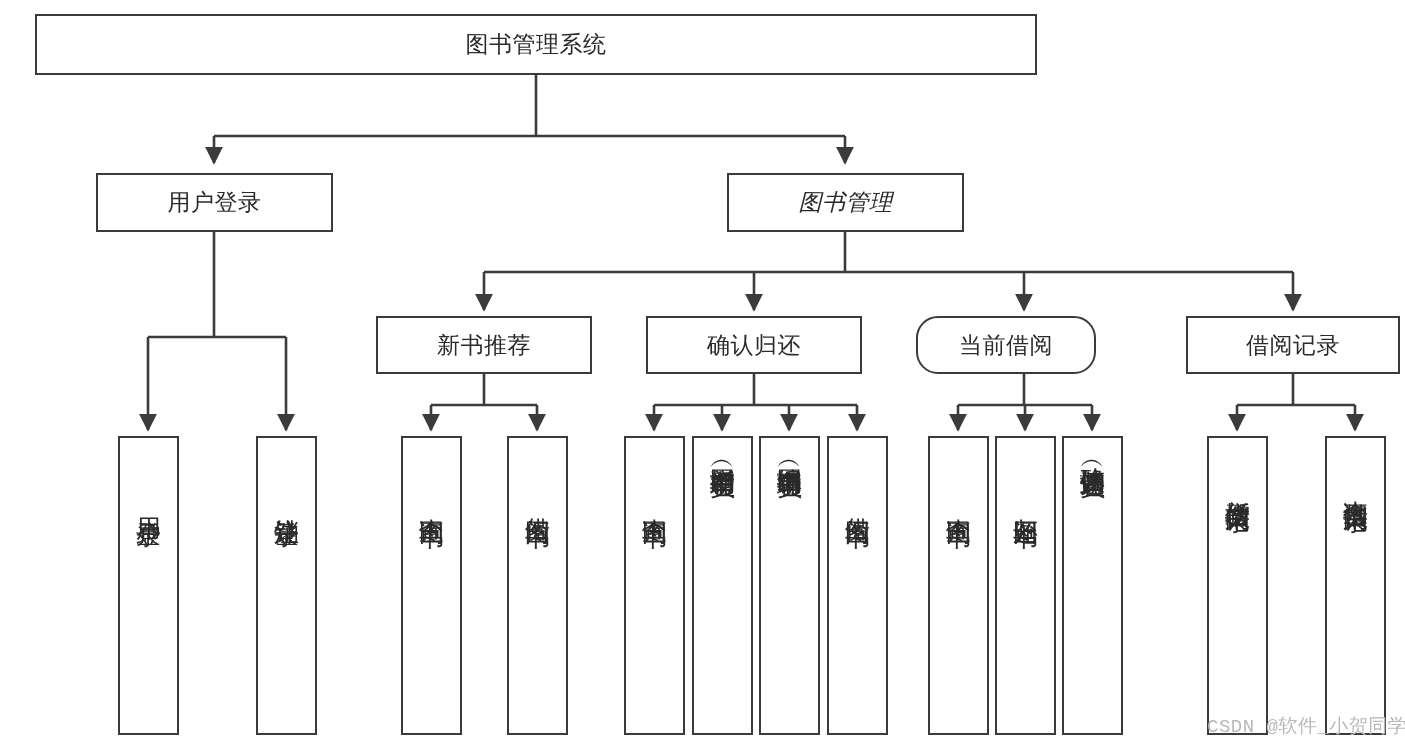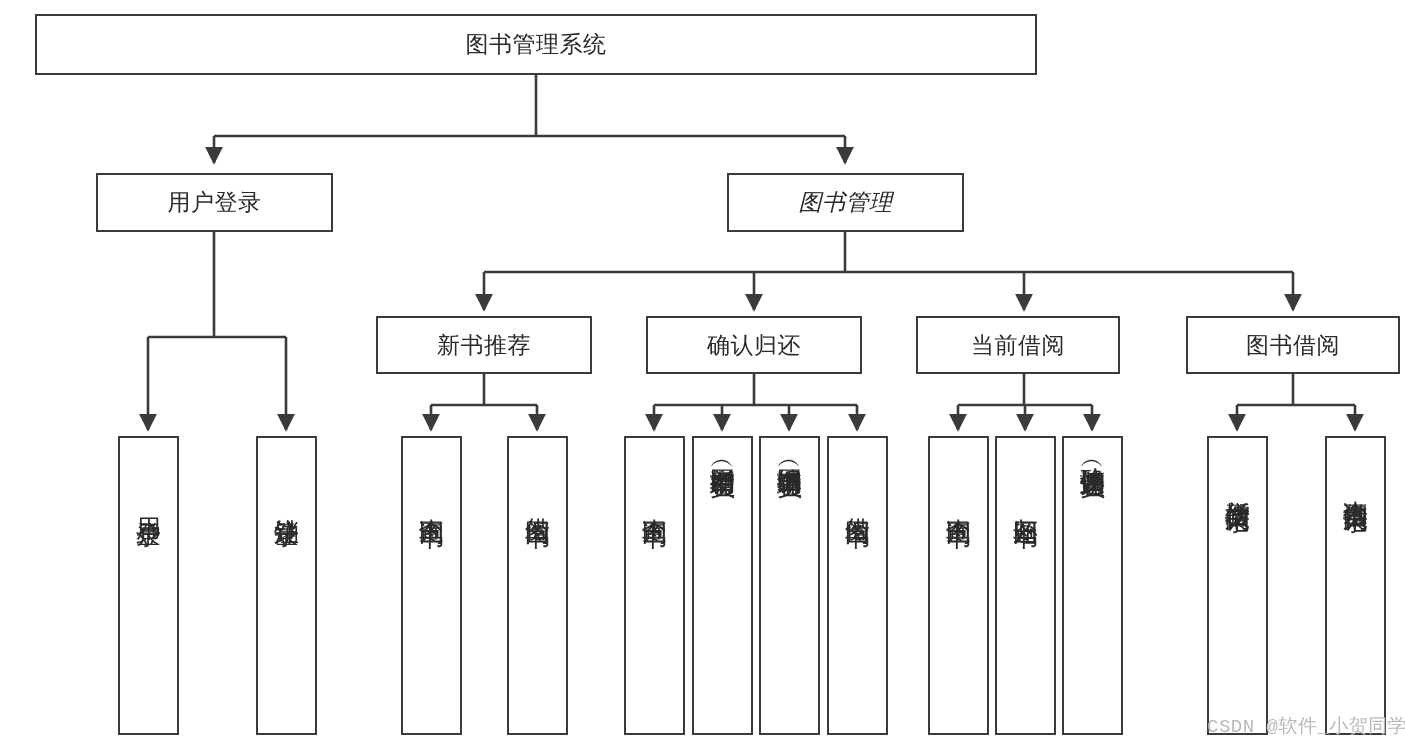--- a/index.html
+++ b/index.html
@@ -153,26 +153,26 @@
   </div>
 
   <div class="node horizontal" style="left:361px; top:316px; width:216px; height:58px;">
     <span class="node-label">新书推荐</span>
   </div>
 
   <div class="node horizontal" style="left:631px; top:316px; width:216px; height:58px;">
     <span class="node-label">确认归还</span>
   </div>
 
-  <div class="node horizontal" style="left:901px; top:316px; width:204px; height:58px;">
+  <div class="node horizontal" style="left:901px; top:316px; width:180px; height:58px;border-radius:22px;">
     <span class="node-label">当前借阅</span>
   </div>
 
   <div class="node horizontal" style="left:1171px; top:316px; width:214px; height:58px;">
-    <span class="node-label">图书借阅</span>
+    <span class="node-label">借阅记录</span>
   </div>
 
   <div class="node vertical mid" style="left:103px; top:436px; width:61px; height:299px;">
     <span class="node-label">用户登录</span>
   </div>
 
   <div class="node vertical mid" style="left:241px; top:436px; width:61px; height:299px;">
     <span class="node-label">注销登录</span>
   </div>
 

